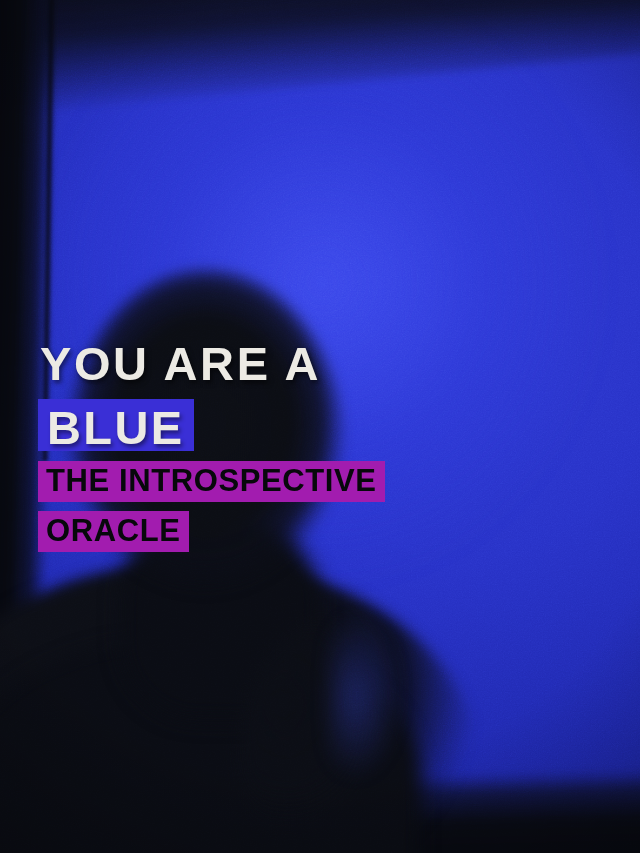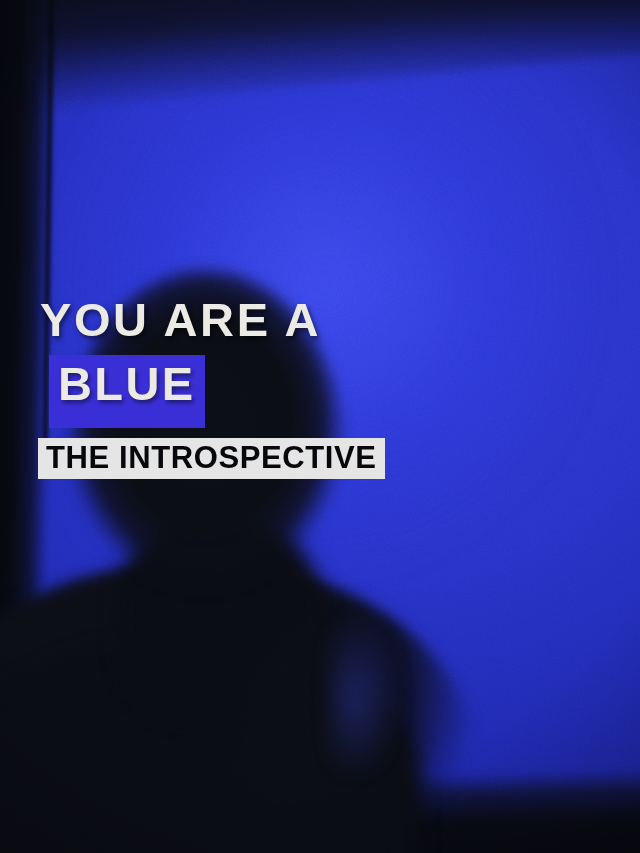--- a/index.html
+++ b/index.html
@@ -197,38 +197,37 @@
   }
 
   .hl-mark {
     display: inline-block;
     font-size: 47px;
     font-weight: 700;
     letter-spacing: 2.4px;
     color: #ECEAE4;
     text-transform: uppercase;
     background: #3a2fd6;
-    padding: 5px 9px 21px 9px;
+    padding: 5px 9px 0 9px;
     text-shadow: 2px 3px 4px rgba(0,0,0,0.45);
     white-space: nowrap;
-    margin-left: 11px;
-  }
-
-  .row-you   { margin-bottom: 12px; }
+  }
+
+  .row-you   { margin-bottom: 12px; margin-top: 44px; }
   .row-blue  { margin-bottom: 10px; }
   .row-reader{ margin-bottom: 26px; }
 
   .sub-mark {
     display: inline-block;
     font-size: 31px;
     font-weight: 700;
     letter-spacing: 0.6px;
     color: #07080b;
     text-transform: uppercase;
-    background: #e5e5e5;
+    background: #a21caf;
     padding: 4px 8px 6px 8px;
     white-space: nowrap;
   }
   .row-sub1 { margin-bottom: 9px; }
 
 </style>
 </head>
 <body>
 
 <div id="poster">
@@ -255,20 +254,23 @@
 
     <div class="headline-line row-blue">
       <span class="hl-mark">BLUE</span>
     </div>
 
 
     <div class="headline-line row-sub1">
       <span class="sub-mark">THE INTROSPECTIVE</span>
     </div>
 
+    <div class="headline-line">
+      <span class="sub-mark">ORACLE</span>
+    </div>
 
   </div>
 
   <svg class="grain" width="640" height="853" viewBox="0 0 640 853" preserveAspectRatio="none">
     <filter id="noiseFilter">
       <feTurbulence type="fractalNoise" baseFrequency="0.85" numOctaves="3" stitchTiles="stitch"></feTurbulence>
       <feColorMatrix type="saturate" values="0"></feColorMatrix>
     </filter>
     <rect width="640" height="853" filter="url(#noiseFilter)"></rect>
   </svg>

